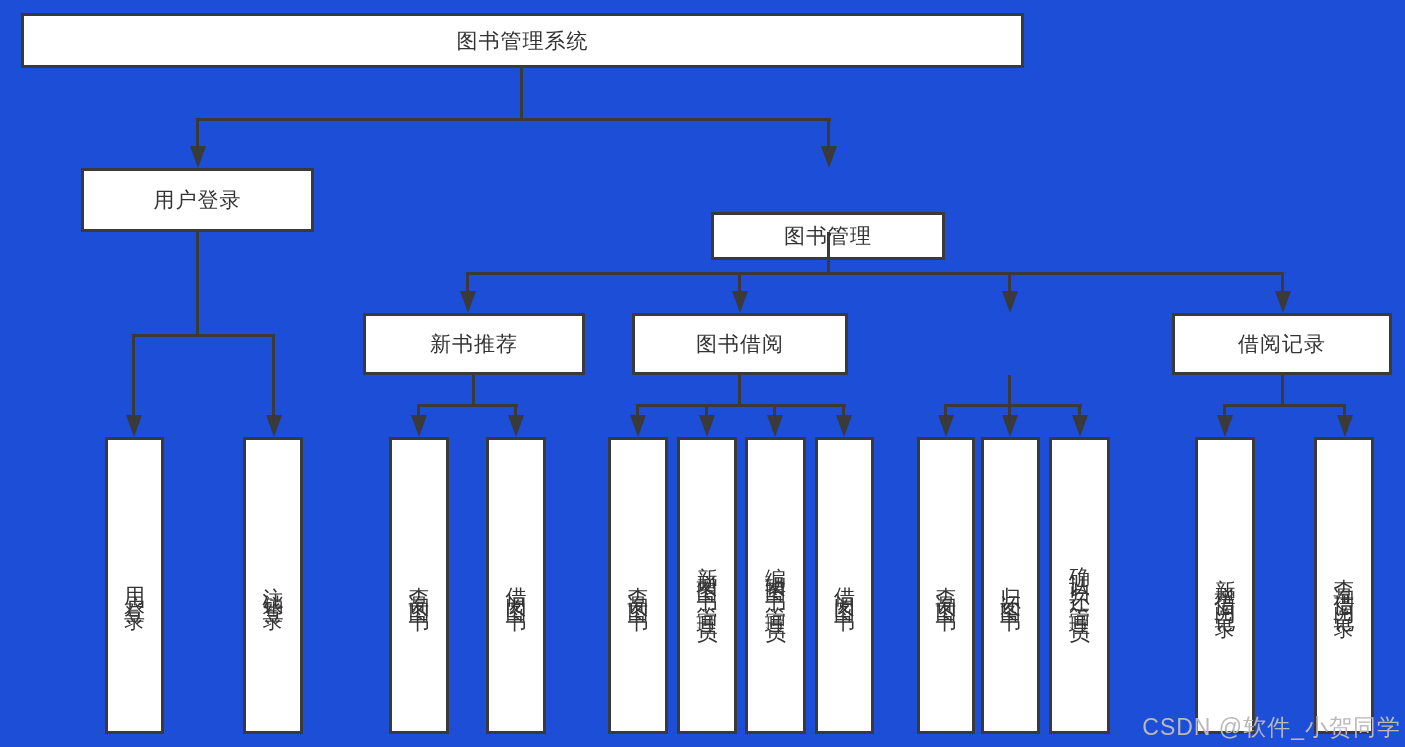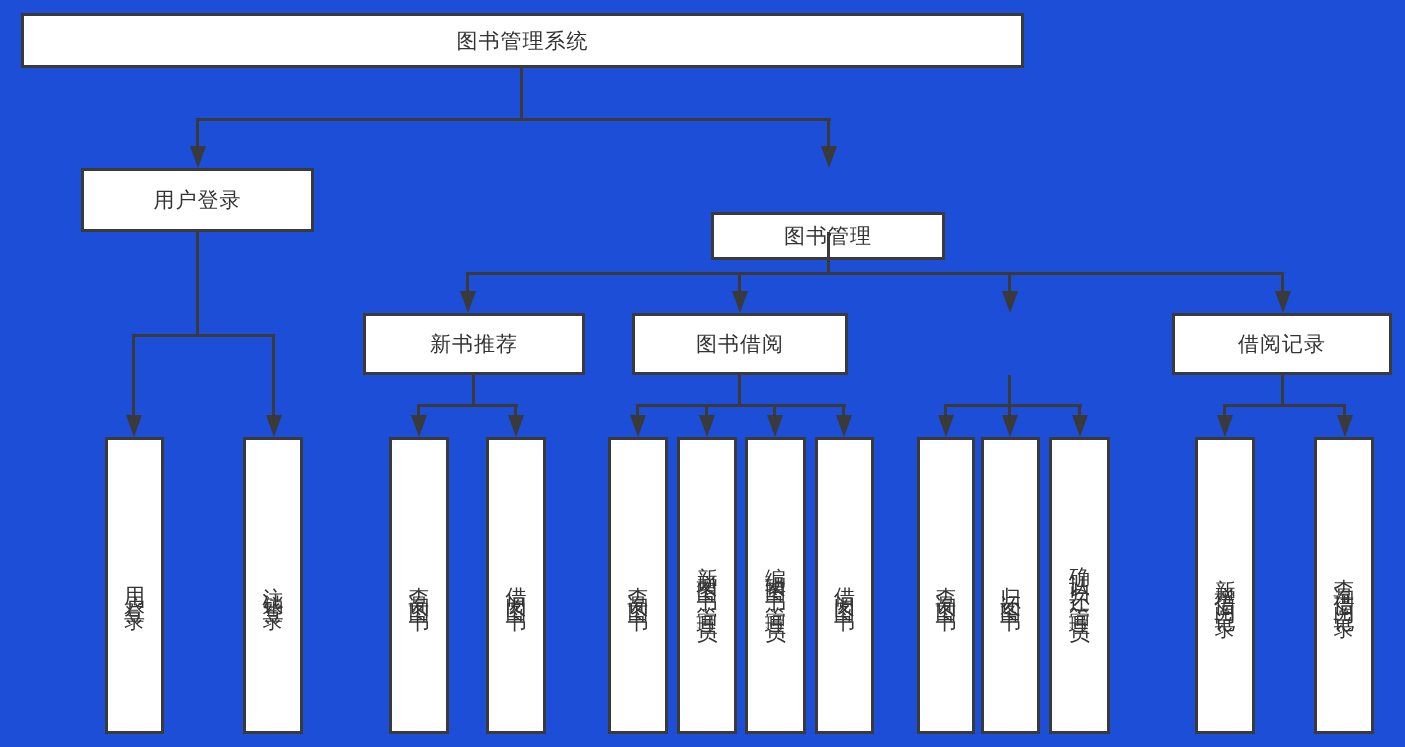--- a/index.html
+++ b/index.html
@@ -110,14 +110,15 @@
   <div class="node leaf" style="left:745px;top:437px;width:61px;height:297px;">编辑图书（管理员）</div>
   <div class="node leaf" style="left:815px;top:437px;width:59px;height:297px;">借阅图书</div>
 
   <div class="node leaf" style="left:917px;top:437px;width:58px;height:297px;">查询图书</div>
   <div class="node leaf" style="left:981px;top:437px;width:59px;height:297px;">归还图书</div>
   <div class="node leaf" style="left:1049px;top:437px;width:61px;height:297px;">确认归还（管理员）</div>
 
   <div class="node leaf" style="left:1195px;top:437px;width:60px;height:297px;">新增借阅记录</div>
   <div class="node leaf" style="left:1314px;top:437px;width:60px;height:297px;">查询借阅记录</div>
 
+  <div class="watermark">CSDN @软件_小贺同学</div>
 
 </div>
 
 </body></html>

